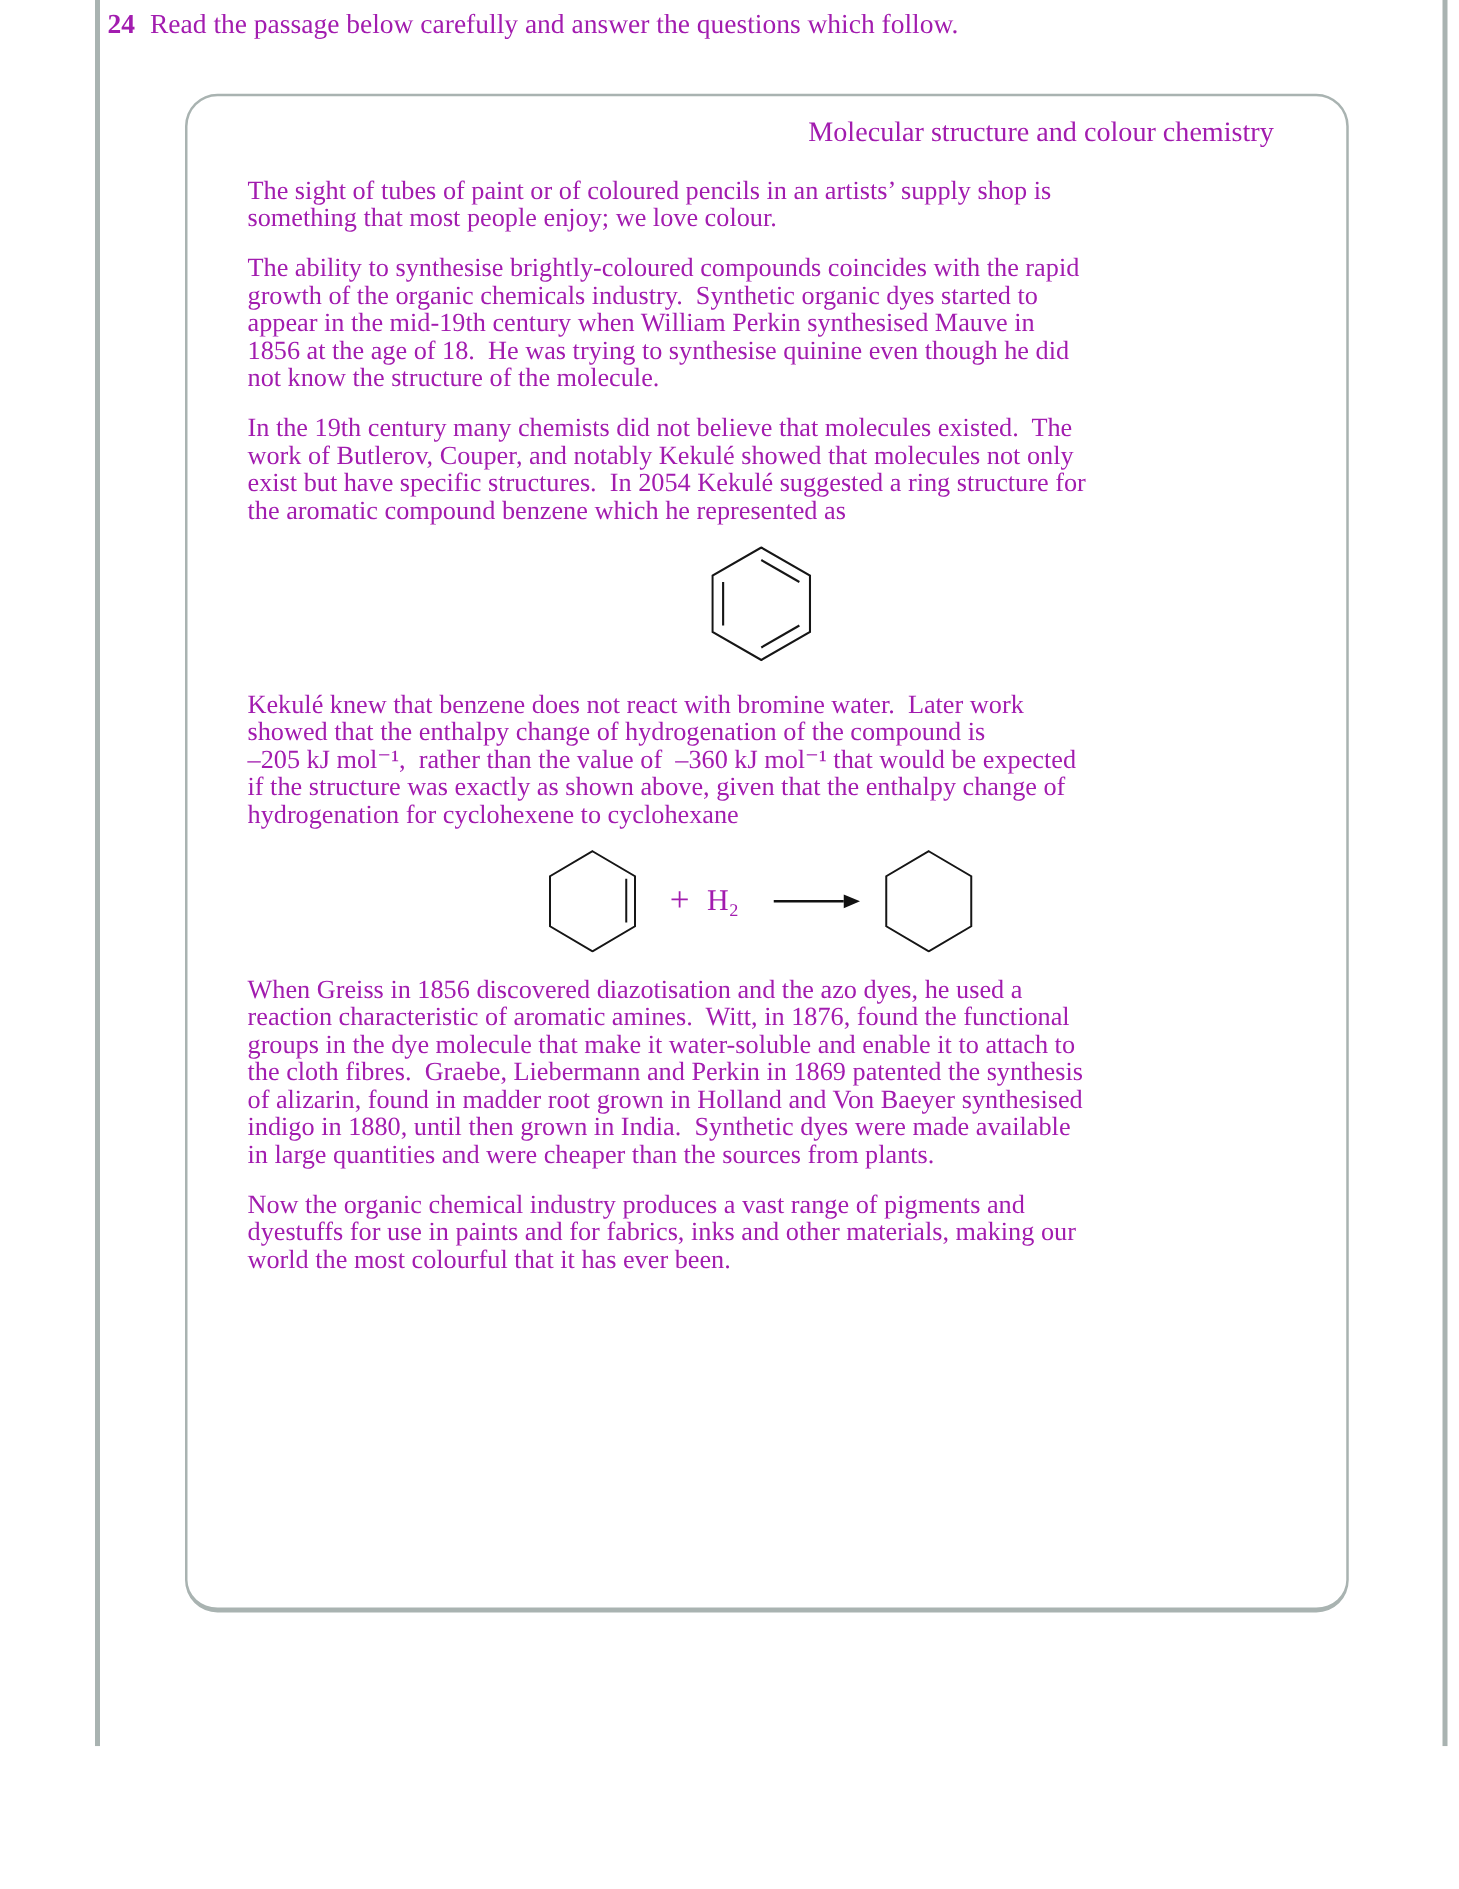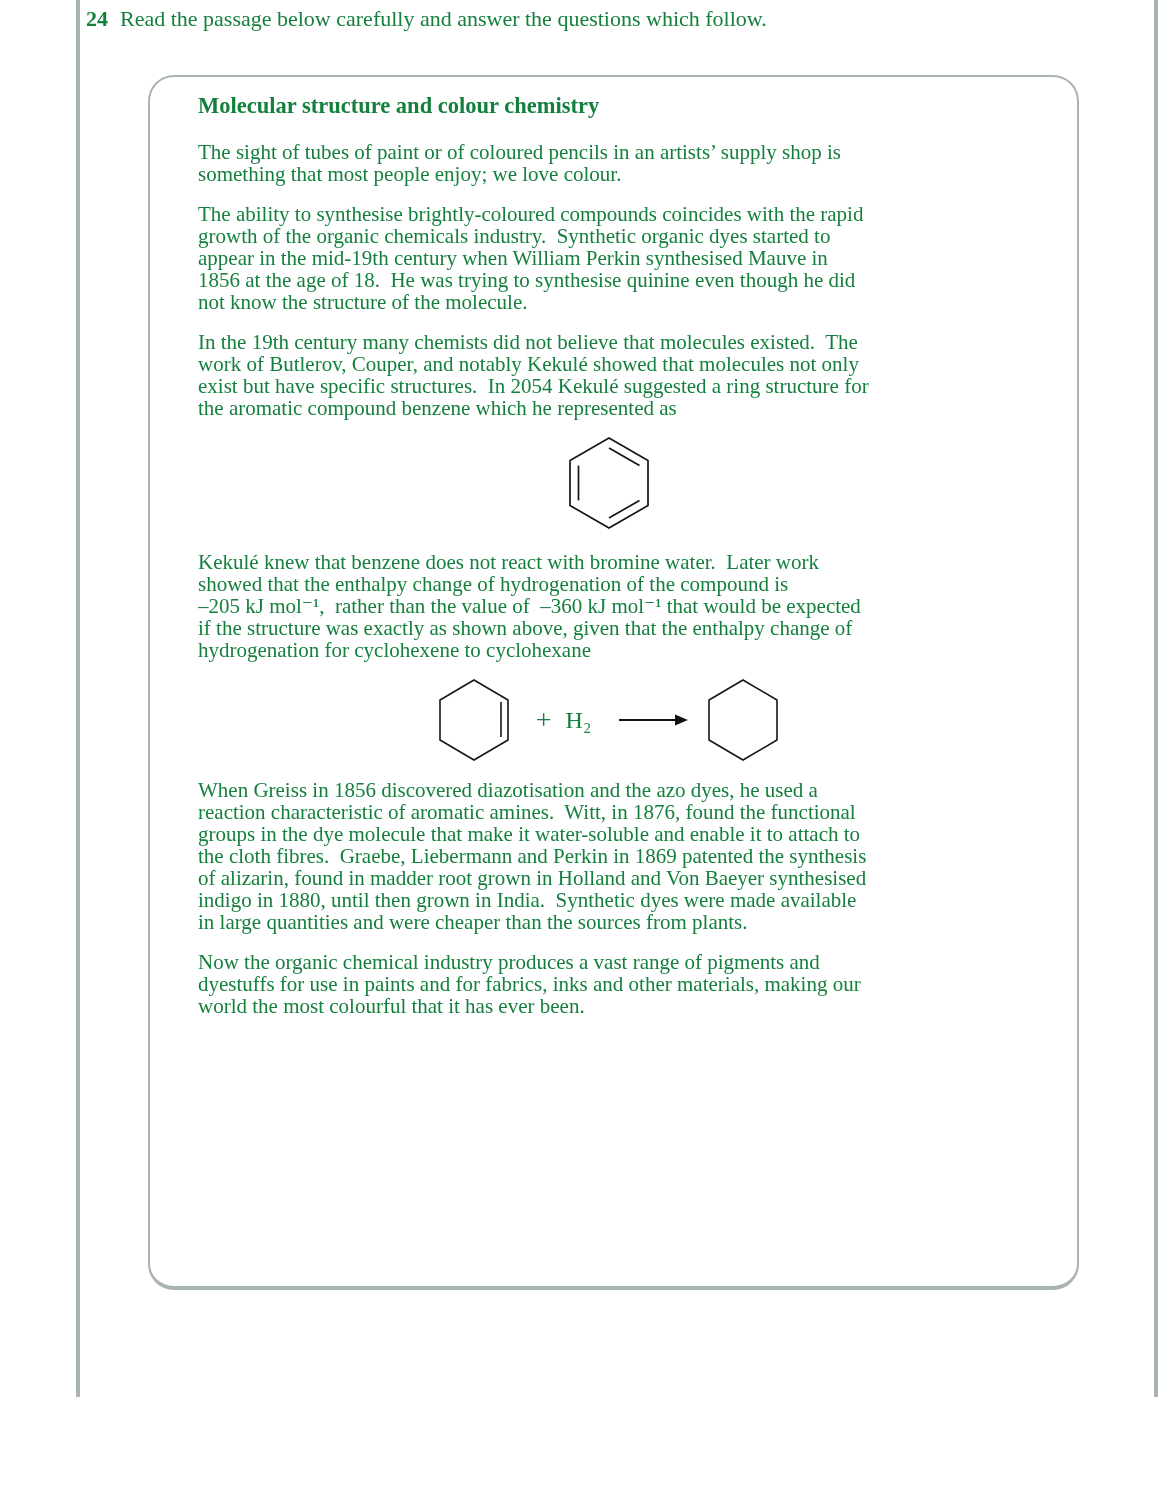--- a/index.html
+++ b/index.html
@@ -1,21 +1,21 @@
 <!DOCTYPE html>
 <html><head>
 <meta charset="utf-8">
 <style>
   html,body{margin:0;padding:0;background:#ffffff;}
   .page{
     position:relative;
     width:1167px;height:1397px;
     background:#ffffff;
     font-family:"Liberation Serif","DejaVu Serif",serif;
-    color:#15803d;
+    color:#a21caf;
     overflow:hidden;
   }
   *{box-sizing:border-box;}
 
   
   .outer-frame{
     position:absolute;left:76px;top:-34px;
     width:1082px;height:1456px;
     border:4px solid #a9b3b1;
     border-radius:20px;
@@ -33,21 +33,21 @@
     width:931px;height:1215px;
     border:2px solid #a9b3b1;
     border-bottom-width:4px;
     border-radius:26px;
     padding:16px 58px 0 48px;
     background:#ffffff;
   }
   .passage-title{
     margin:0 0 22px 0;
     font-size:22.5px;line-height:26px;
-    font-weight:bold;text-align:left;
+    font-weight:normal;text-align:right;
   }
   .para{
     margin:0 0 18px 0;
     font-size:21px;line-height:22px;
     white-space:pre-wrap;
   }
   .diagram{margin:0 0 18px 0;text-align:center;}
   .diagram.benzene{margin-top:0;}
   .reaction-row{
     display:flex;align-items:center;justify-content:center;

